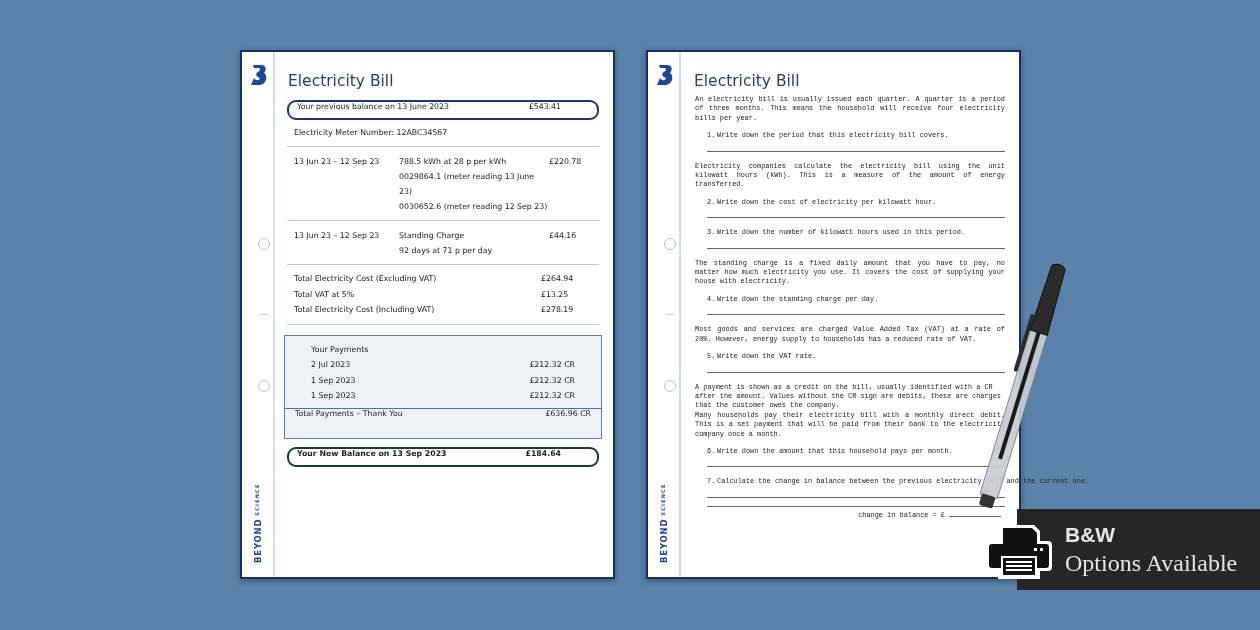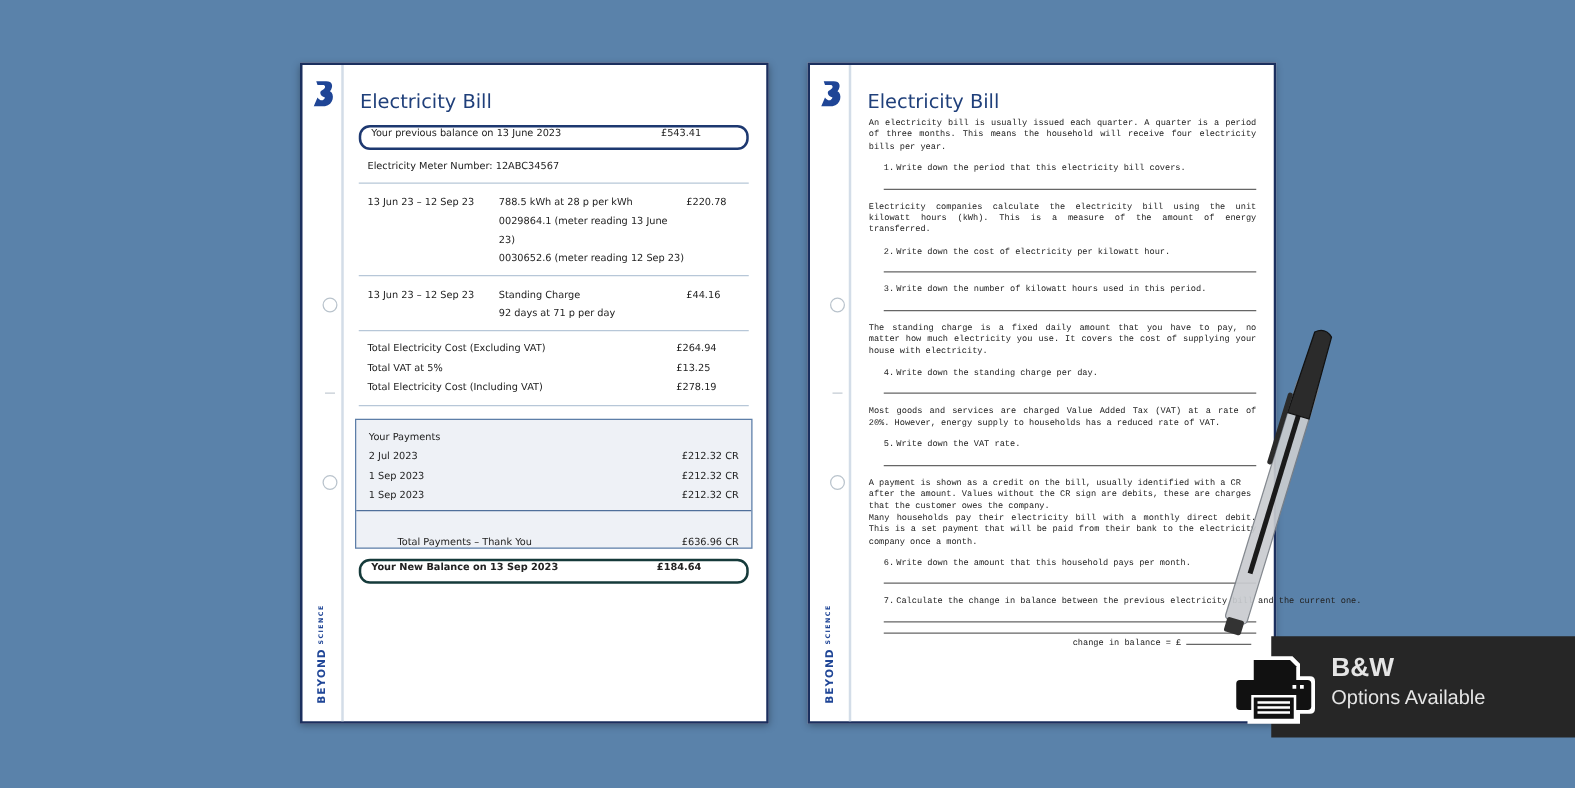--- a/index.html
+++ b/index.html
@@ -82,43 +82,43 @@
     .block .cols div { line-height: 15px; }
     .block .cols .amt { text-align: left; }
     .totals { border-bottom: 1px solid #b7c7d8; padding: 6px 0 6px; }
     .totals .row { line-height: 15.5px; }
     .payments {
       margin-top: 10px;
       margin-left: -3px; margin-right: -3px;
       border: 1px solid #5d7ea8;
       background: #eef1f6;
     }
-    .payments .list { padding: 6px 0 4px; border-bottom: 1px solid #4f6f9a; }
+    .payments .list { padding: 6px 16px 4px; border-bottom: 1px solid #4f6f9a; }
     .payments .list .row { line-height: 15.5px; padding: 0 10px 0 10px; }
-    .payments .total { padding: 0 10px; height: 29px; display: flex; align-items: flex-end; justify-content: space-between; margin-left: 23px; }
+    .payments .total { padding: 0 10px; height: 29px; display: flex; align-items: flex-start; justify-content: space-between; }
     .newbal { margin-top: 8px; }
     
     .qs { position: absolute; left: 47px; top: 43px; width: 310px; font-size: 6.9px; color: #222; line-height: 9.4px; font-family: Liberation Mono, monospace; }
     .qs p { margin: 0; text-align: justify; }
     .q { padding-left: 12px; margin-top: 8px; display: flex; }
     .q .num { width: 10px; flex: none; }
     .ans { margin-left: 12px; margin-top: 10px; border-bottom: 1px solid #666; height: 1px; margin-bottom: 10px; }
     .final { text-align: right; margin-right: 4px; margin-top: 4px; }
     .final .blank { display: inline-block; width: 52px; border-bottom: 1px solid #666; margin-left: 4px; }
     
     .pen { position: absolute; left: 960px; top: 262px; width: 120px; height: 270px; pointer-events: none; }
     
     .badge {
       position: absolute; left: 1017px; top: 509px;
       width: 243px; height: 81px;
       background: #262626;
       color: #e5e5e5;
     }
     .badge .t1 { position: absolute; left: 48px; top: 14px; font-weight: bold; font-size: 21px; font-family: "Liberation Sans", sans-serif; }
-    .badge .t2 { position: absolute; left: 48px; top: 41px; font-size: 16px; font-family: Liberation Sans, sans-serif; }
+    .badge .t2 { position: absolute; left: 48px; top: 41px; font-size: 24px; font-family: Liberation Serif, serif; }
     .printer { position: absolute; left: 984px; top: 523px; width: 70px; height: 58px; }
   </style>
 </head>
 <body>
 
 <div class="sheet left">
   <div class="margin-line"></div>
   <svg class="logo" viewBox="0 0 18 22">
     <path d="M3 1 H11 C16 1 17 5 14 9 C18 11 17 20 10 21 H1 L4 14 C6 17 9 17 10 14 C6 13 5 9 8 8 C10 7 11 5 9 4 H4 Z" fill="#1f4596"></path>
   </svg>

